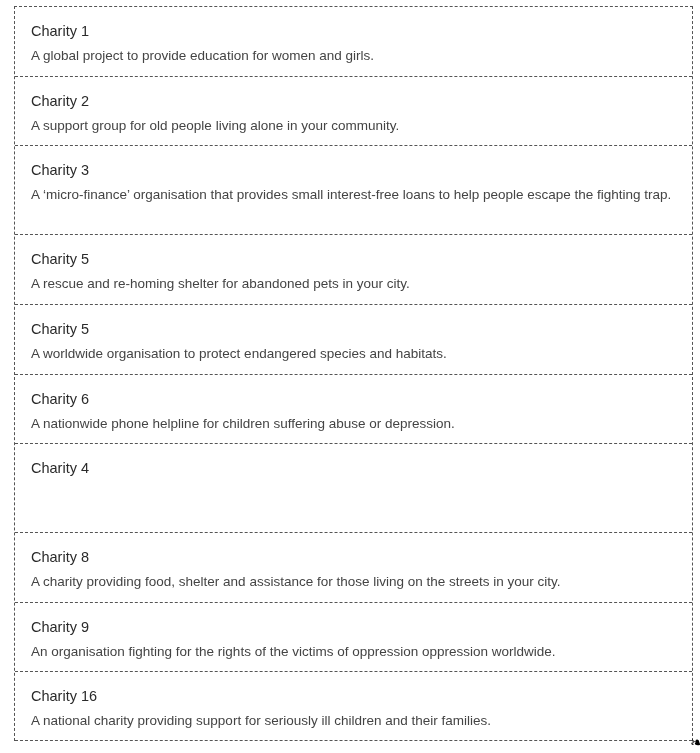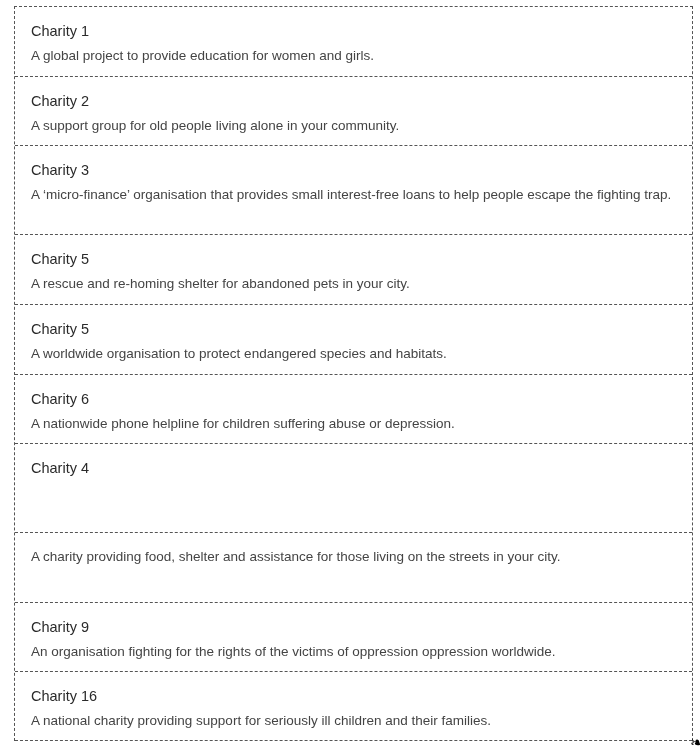--- a/index.html
+++ b/index.html
@@ -37,20 +37,21 @@
     <div class="desc">A worldwide organisation to protect endangered species and habitats.</div>
   </div>
   <div class="row" style="height:69px">
     <div class="title">Charity 6</div>
     <div class="desc">A nationwide phone helpline for children suffering abuse or depression.</div>
   </div>
   <div class="row" style="height:89px">
     <div class="title">Charity 4</div>
   </div>
   <div class="row" style="height:70px">
+    <div class="title">Charity 8</div>
     <div class="desc">A charity providing food, shelter and assistance for those living on the streets in your city.</div>
   </div>
   <div class="row" style="height:69px">
     <div class="title">Charity 9</div>
     <div class="desc">An organisation fighting for the rights of the victims of oppression oppression worldwide.</div>
   </div>
   <div class="row" style="height:69px">
     <div class="title">Charity 16</div>
     <div class="desc">A national charity providing support for seriously ill children and their families.</div>
   </div>

